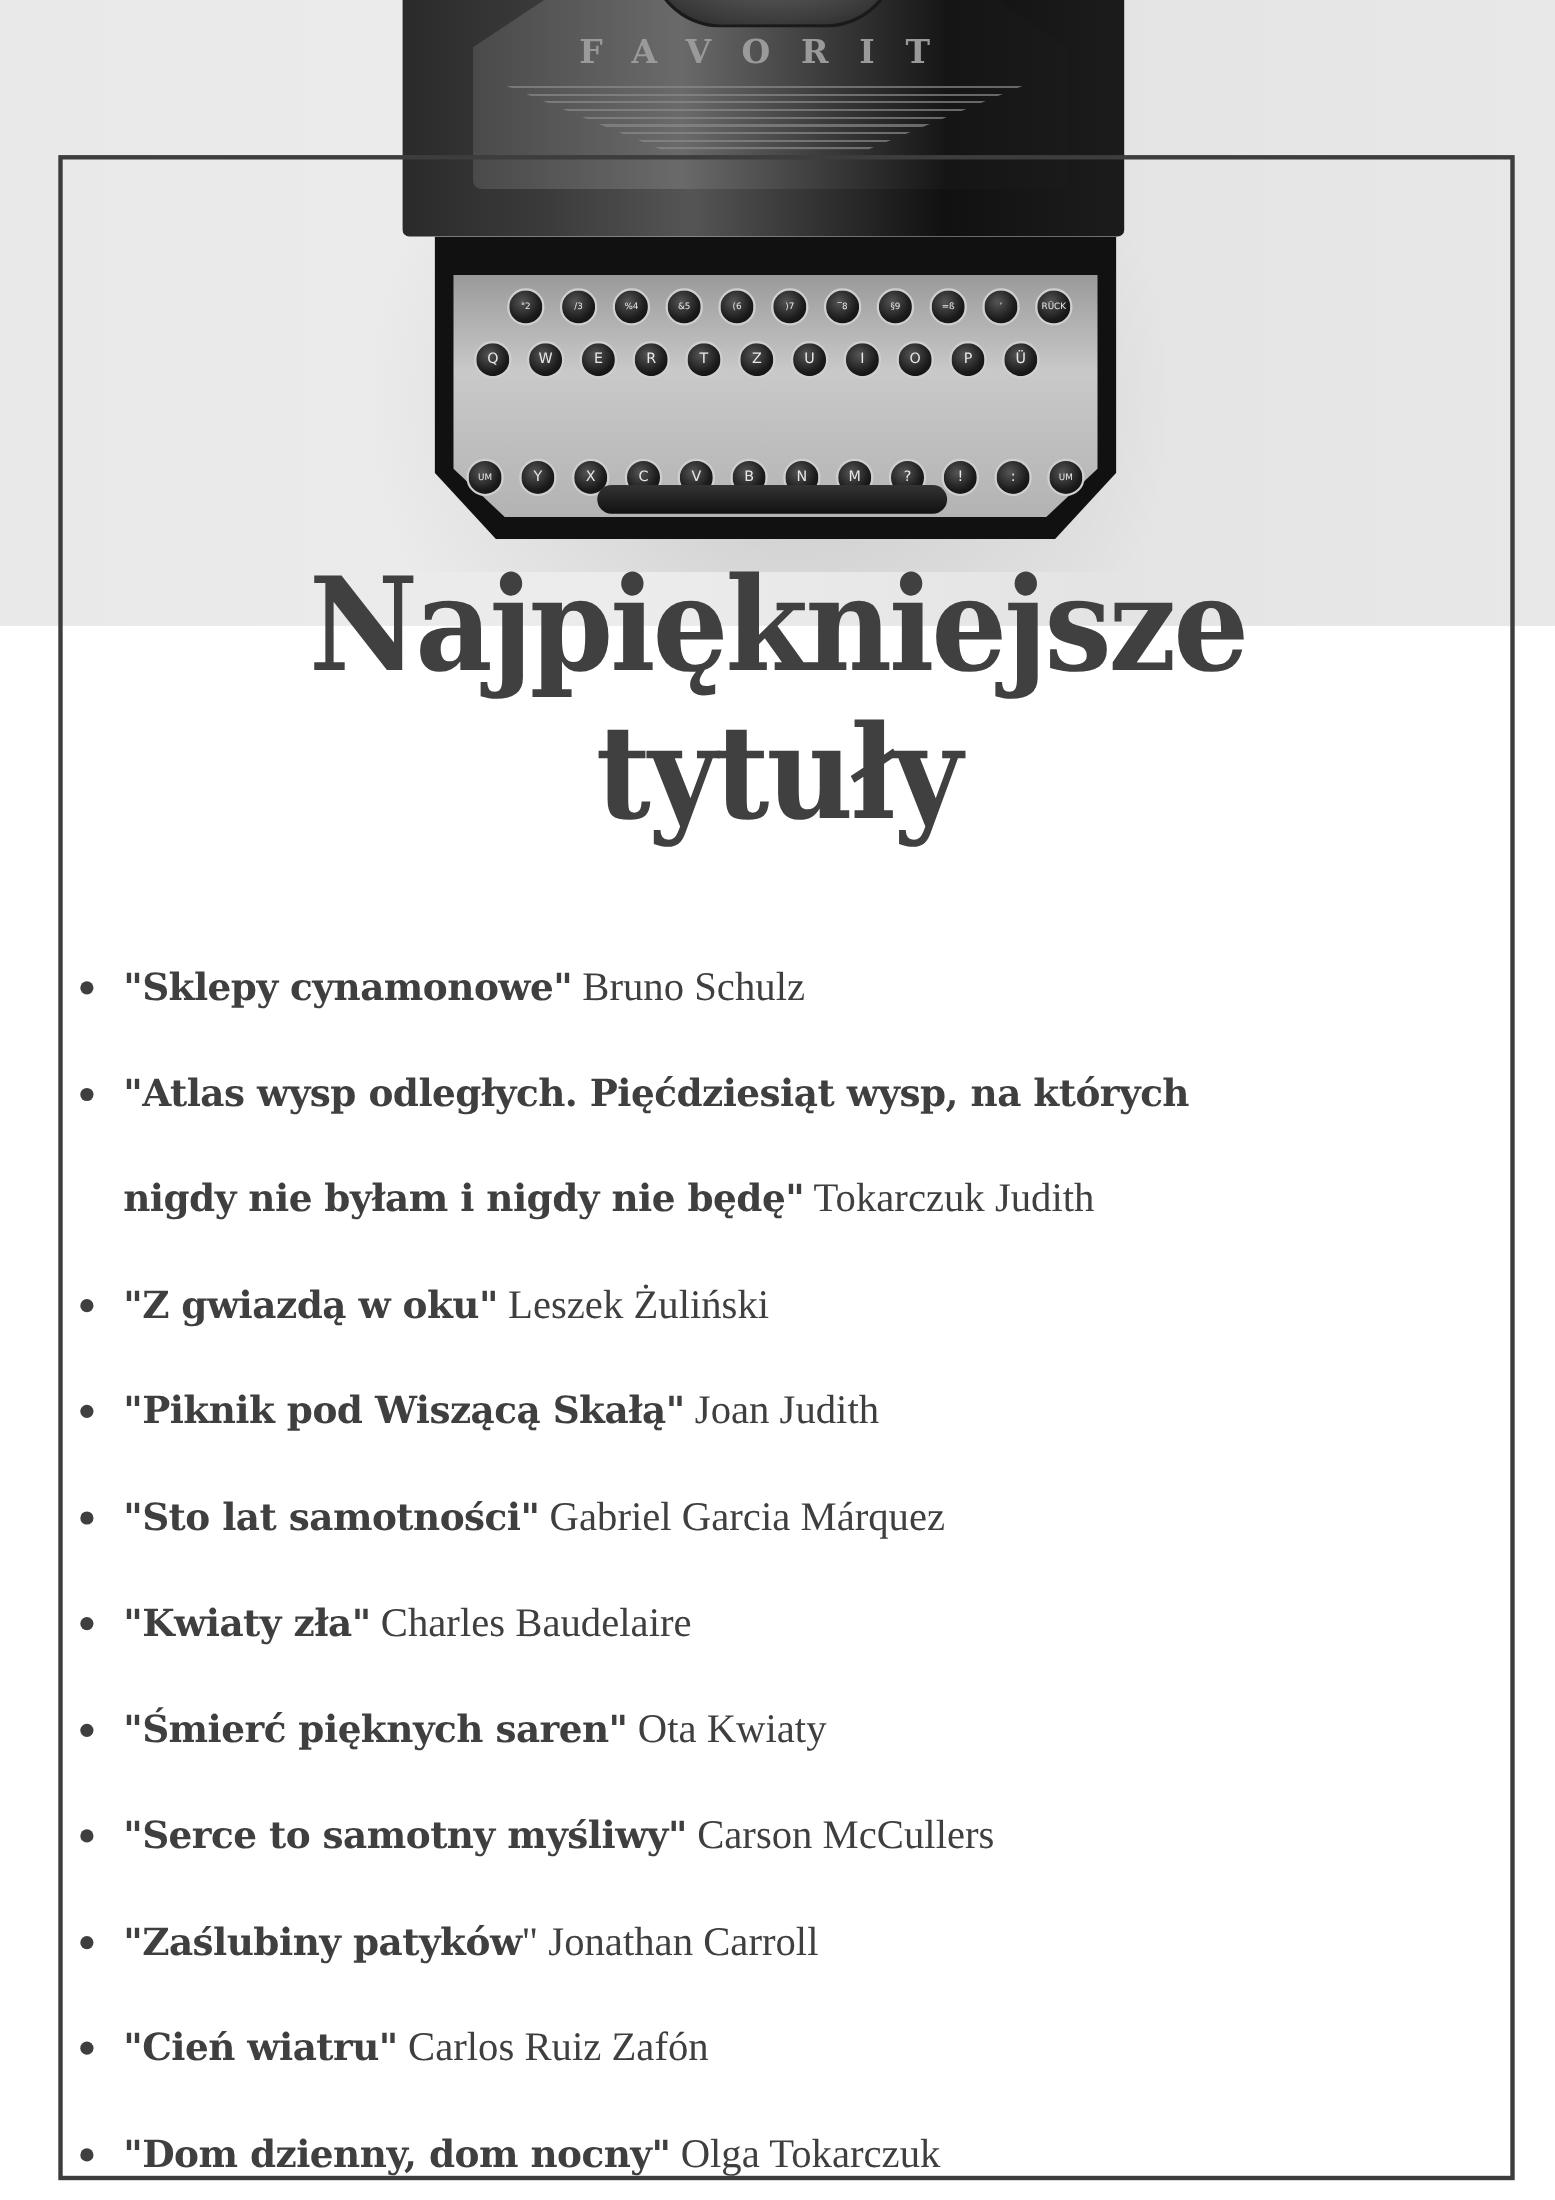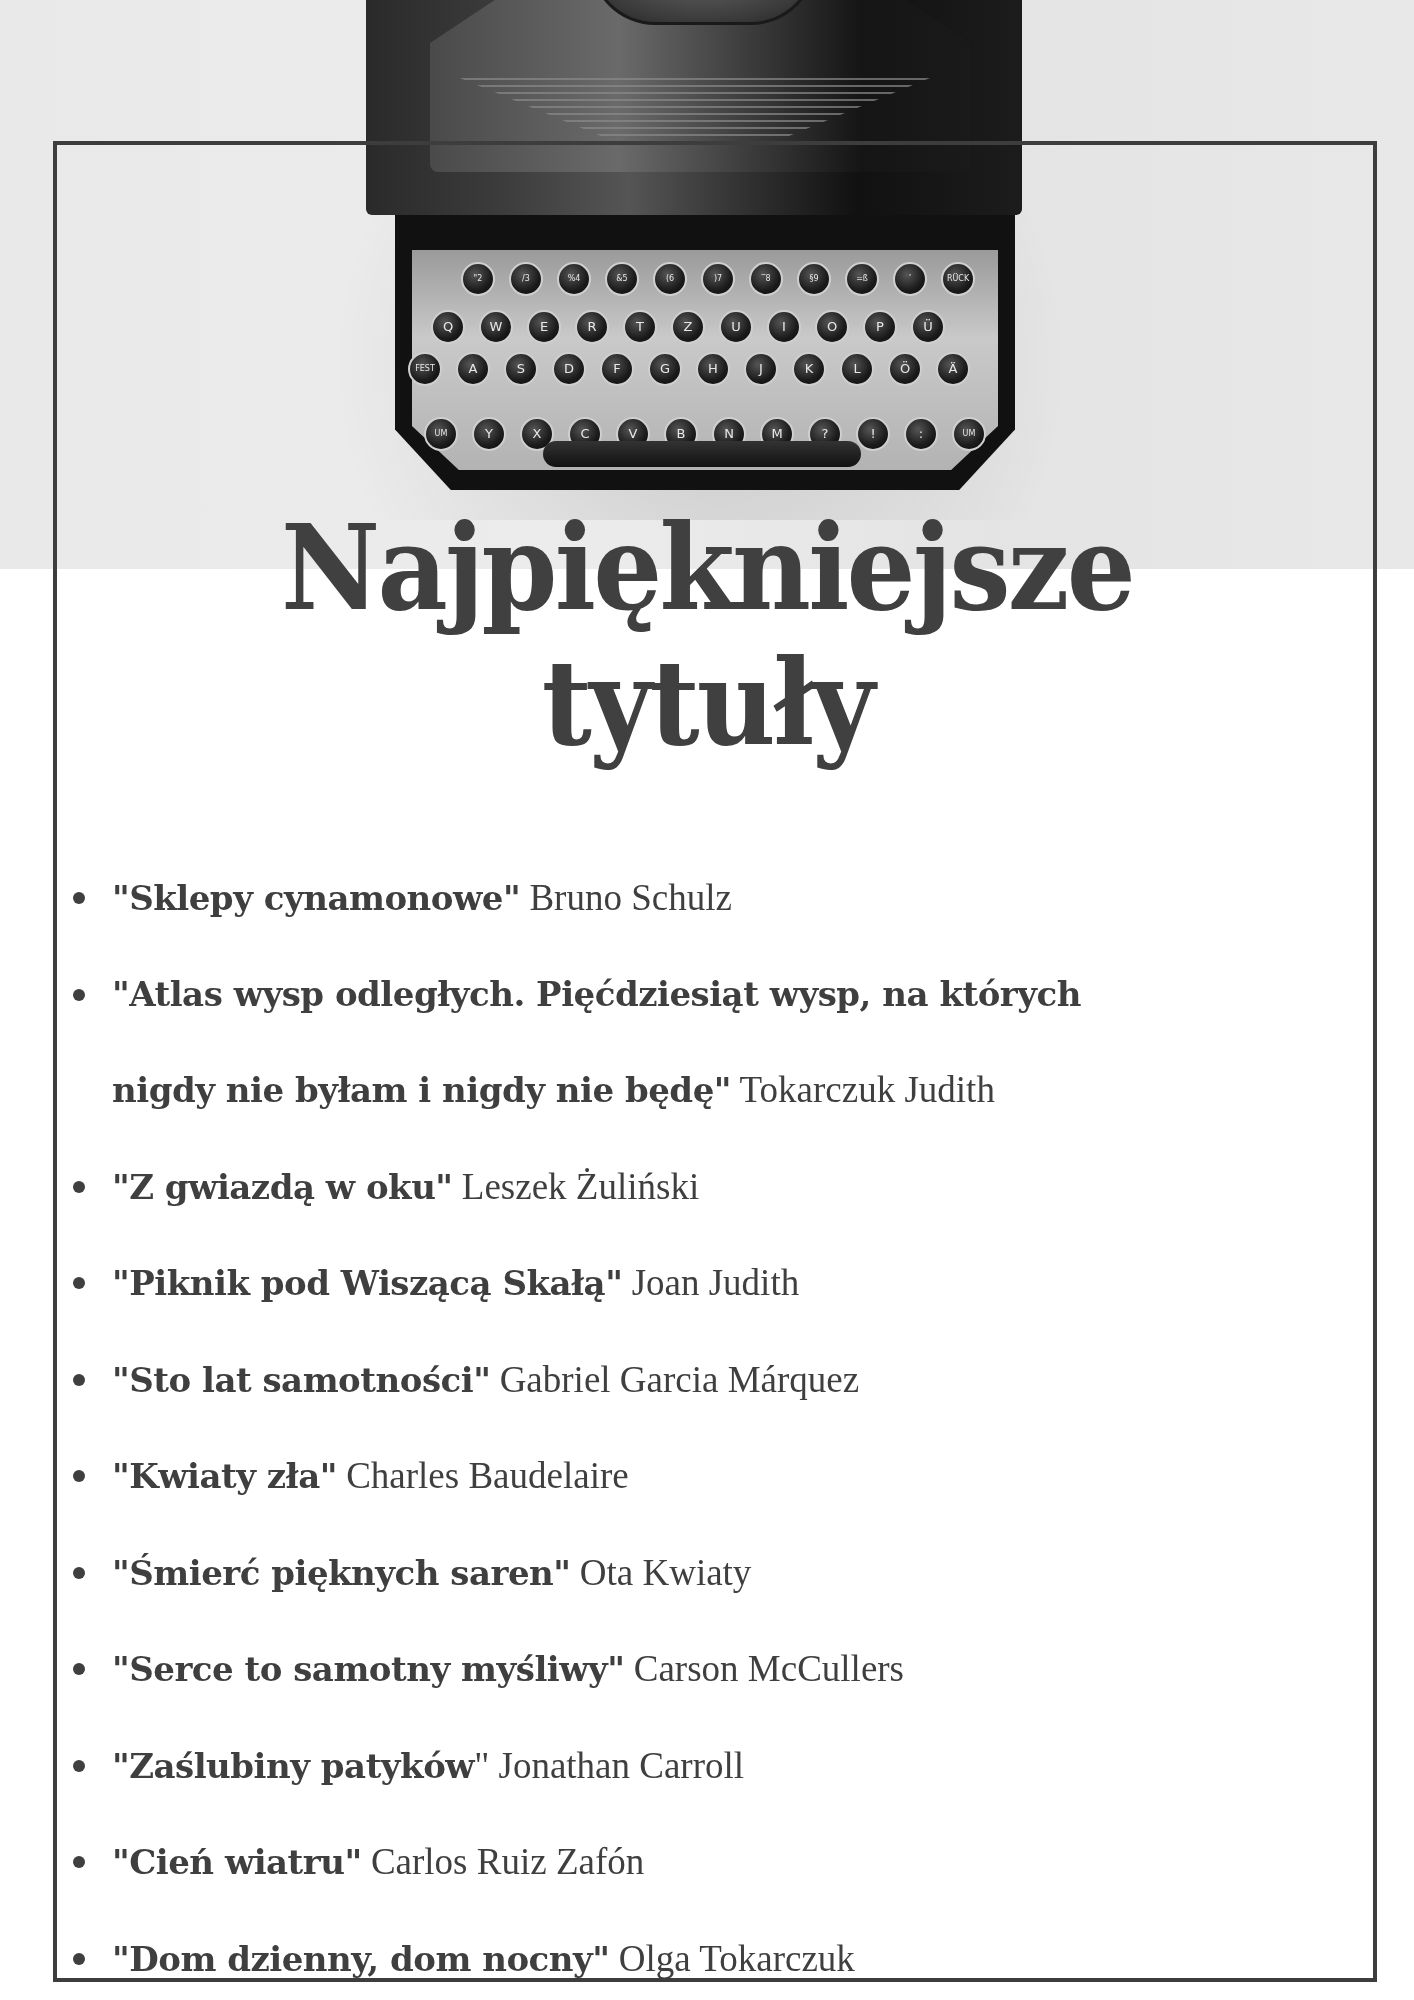--- a/index.html
+++ b/index.html
@@ -148,20 +148,21 @@
     .book-author { font-weight: normal; font-family: "Liberation Serif", serif; font-size: 37px; margin-top: 24px; }
   </style>
 </head>
 <body>
 
 <div class="photo">
   <div class="photo-shadow"></div>
   <div class="tw-body"></div>
   <div class="tw-plate"></div>
   <div class="tw-dial"></div>
+  <div class="tw-brand">FAVORIT</div>
   <div class="tw-wings"></div>
   <div class="tw-keybed"></div>
   <div class="tw-keyinner"></div>
 
   <div class="keyrow" style="left:461px; top:262px;">
     <div class="key small">"2</div>
     <div class="key small">/3</div>
     <div class="key small">%4</div>
     <div class="key small">&amp;5</div>
     <div class="key small">(6</div>
@@ -178,34 +179,20 @@
     <div class="key">E</div>
     <div class="key">R</div>
     <div class="key">T</div>
     <div class="key">Z</div>
     <div class="key">U</div>
     <div class="key">I</div>
     <div class="key">O</div>
     <div class="key">P</div>
     <div class="key">Ü</div>
   </div>
-  <div class="keyrow" style="left:408px; top:352px;">
-    <div class="key small">FEST</div>
-    <div class="key">A</div>
-    <div class="key">S</div>
-    <div class="key">D</div>
-    <div class="key">F</div>
-    <div class="key">G</div>
-    <div class="key">H</div>
-    <div class="key">J</div>
-    <div class="key">K</div>
-    <div class="key">L</div>
-    <div class="key">Ö</div>
-    <div class="key">Ä</div>
-  </div>
   <div class="keyrow" style="left:424px; top:417px;">
     <div class="key small">UM</div>
     <div class="key">Y</div>
     <div class="key">X</div>
     <div class="key">C</div>
     <div class="key">V</div>
     <div class="key">B</div>
     <div class="key">N</div>
     <div class="key">M</div>
     <div class="key">?</div>

